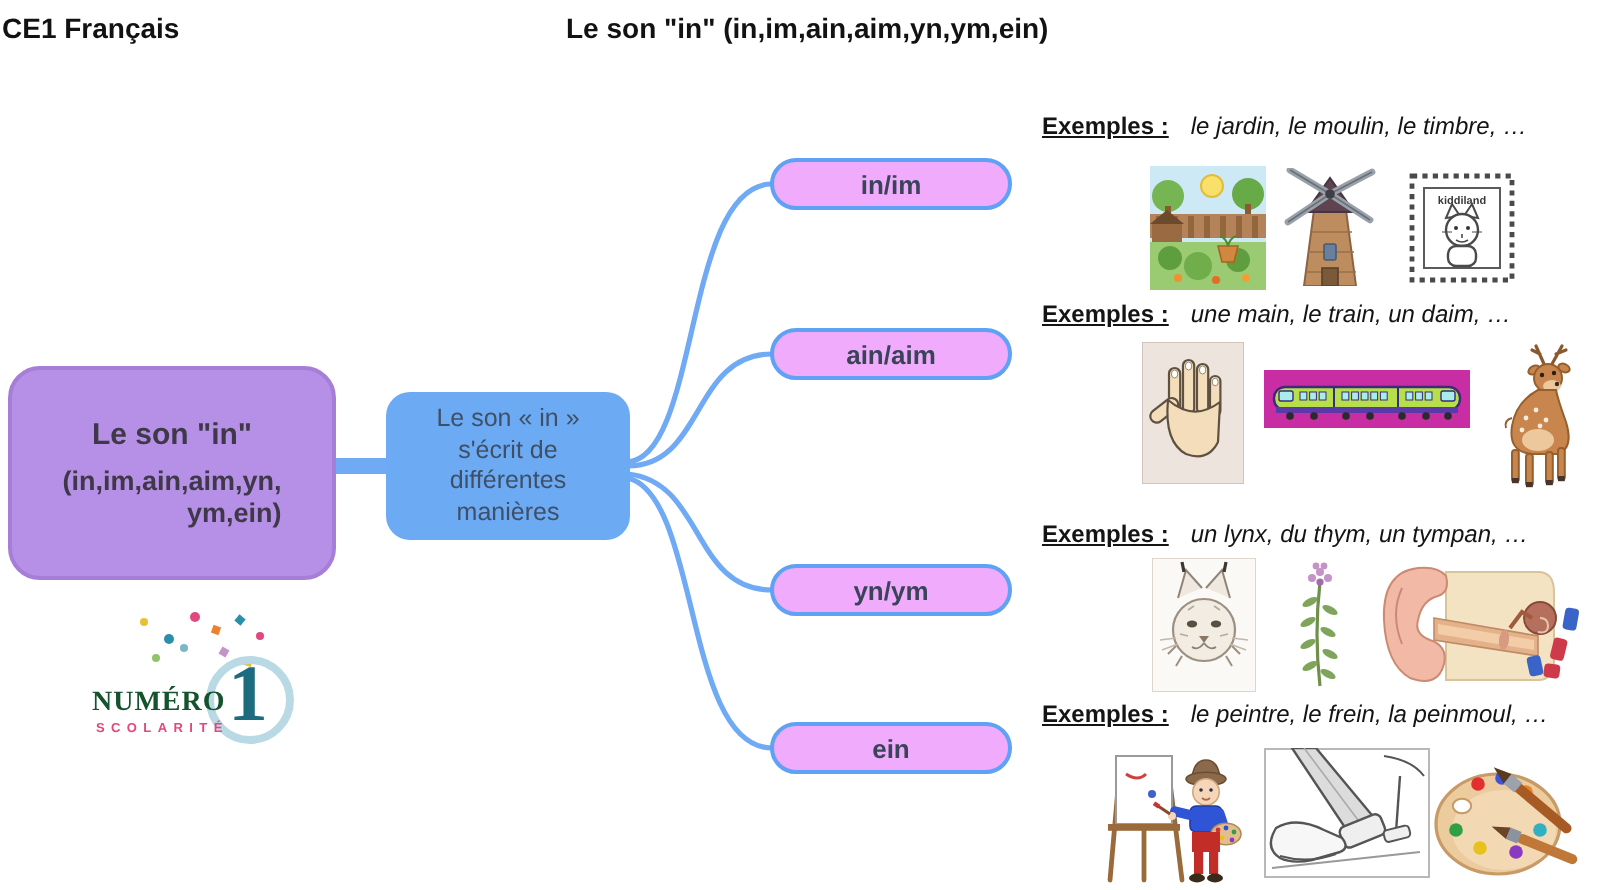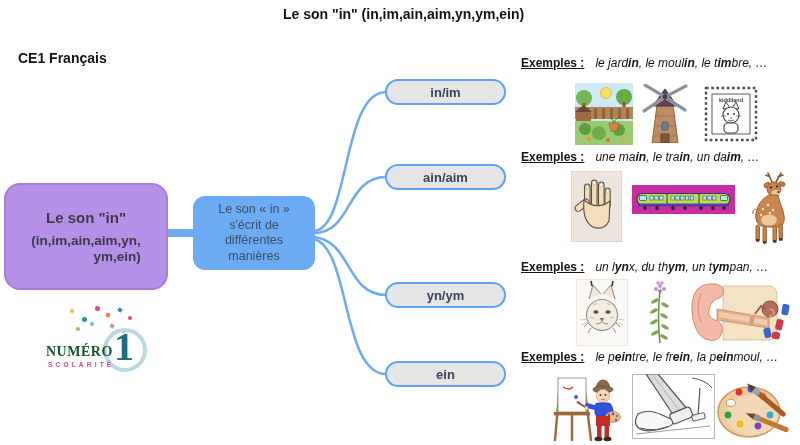--- a/index.html
+++ b/index.html
@@ -1,39 +1,39 @@
 <!DOCTYPE html>
 <html><head>
 <meta charset="utf-8">
 <style>
   html,body{margin:0;padding:0;background:#fff;}
   .canvas{position:relative;width:800px;height:445px;background:#fff;overflow:hidden;
           font-family:"Liberation Sans",sans-serif;}
   .hdr{position:absolute;font-weight:bold;font-size:14px;color:#121212;white-space:nowrap;}
-  .hdr.course{left:18px;top:6px;margin-top:44px;}
+  .hdr.course{left:1px;top:6px;}
   .hdr.main{left:283px;top:6px;}
   .links{position:absolute;left:0;top:0;width:800px;height:445px;}
   .root{position:absolute;left:4px;top:183px;width:164px;height:107px;box-sizing:border-box;
         background:#b590e6;border:2px solid #a67ed8;border-radius:16px;color:#3e3848;
         display:flex;flex-direction:column;align-items:center;justify-content:center;text-align:center;}
   .root-title{font-size:15px;font-weight:bold;margin-bottom:7px;}
   .root-sub{font-size:13.5px;font-weight:bold;line-height:1.12;text-align:right;}
   .center{position:absolute;left:193px;top:196px;width:122px;height:74px;box-sizing:border-box;
           background:#6caaf3;border-radius:12px;color:#3e4f66;font-size:12.5px;font-weight:500;
           line-height:1.24;display:flex;flex-direction:column;align-items:center;justify-content:center;text-align:center;}
   .pill{position:absolute;left:385px;width:121px;height:26px;box-sizing:border-box;
-        background:#e5e5e5;border:2px solid #5ea1f5;border-radius:13px;color:#3a4458;
+        background:#f0abfc;border:2px solid #5ea1f5;border-radius:13px;color:#3a4458;
         font-size:13px;font-weight:bold;display:flex;align-items:center;justify-content:center;}
   .pill.b1{top:79px}.pill.b2{top:164px}.pill.b3{top:282px}.pill.b4{top:361px}
   .exrow{position:absolute;left:521px;display:flex;gap:11px;align-items:baseline;
          font-size:12px;color:#141414;white-space:nowrap;}
   .exrow.r1{top:56px}.exrow.r2{top:150px}.exrow.r3{top:260px}.exrow.r4{top:350px}
   .exlabel{font-weight:bold;text-decoration:underline;}
   .sentence{font-style:italic;}
-  .sentence b{font-weight:bold;margin-top:25px;}
+  .sentence b{font-weight:normal;margin-top:25px;}
   .fig{position:absolute;}
   .logo{position:absolute;left:40px;top:303px;width:112px;height:84px;}
   .logo .circ{position:absolute;left:63px;top:25px;width:36px;height:36px;border:4px solid #b9d9e4;border-radius:50%;}
   .logo .one{position:absolute;left:74px;top:24px;font-family:"Liberation Serif",serif;font-weight:bold;
              font-size:40px;line-height:1;color:#1d6b7e;}
   .logo .nm{position:absolute;left:6px;top:41px;font-family:"Liberation Serif",serif;font-weight:bold;
             font-size:14px;letter-spacing:0.5px;color:#14532d;}
   .logo .sc{position:absolute;left:8px;top:58px;font-size:6.5px;font-weight:bold;letter-spacing:3.2px;color:#e0487e;}
   .logo i{position:absolute;display:block;}
 </style>

